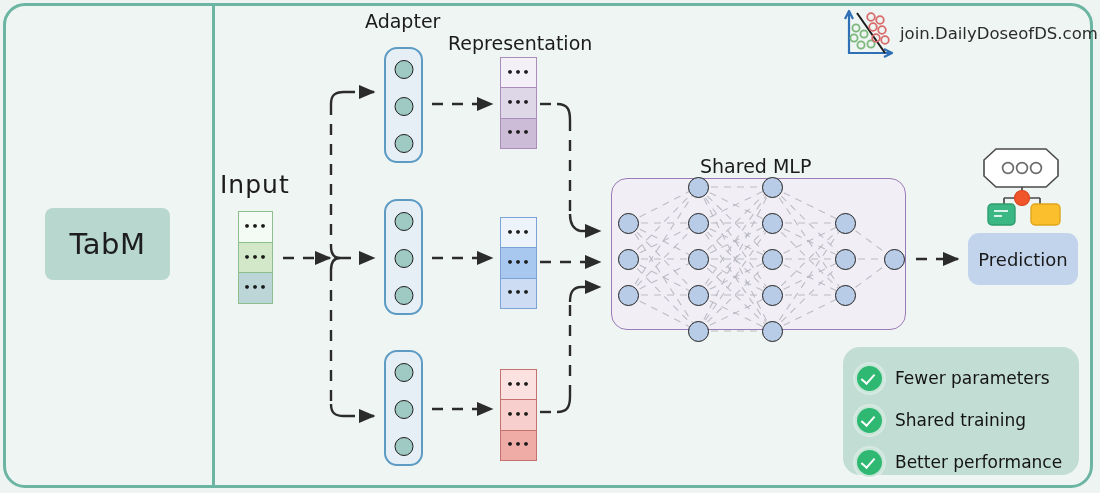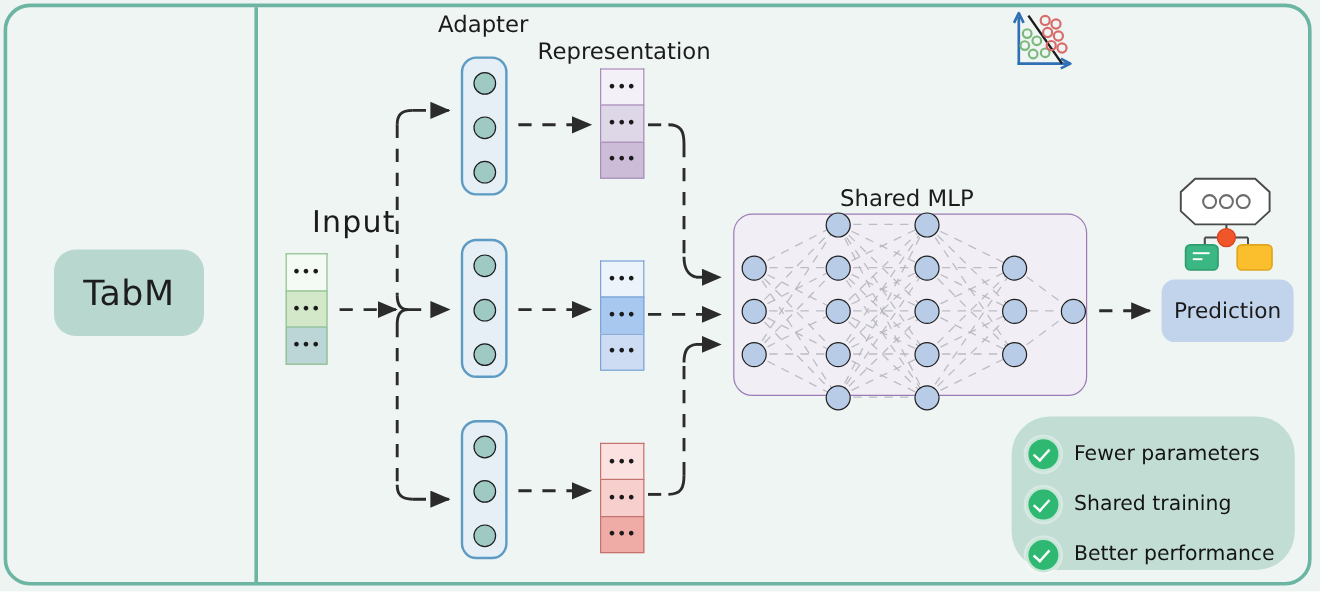--- a/index.html
+++ b/index.html
@@ -12,30 +12,30 @@
     position:absolute;left:3px;top:3px;width:1090px;height:485px;
     border:3px solid #6db5a3;border-radius:22px;background:#eff5f3;
     box-sizing:border-box;
   }
   .divider{
     position:absolute;left:212px;top:6px;width:3px;height:479px;
     background:#6db5a3;
   }
   .brand-label{
     position:absolute;left:45px;top:208px;width:125px;height:72px;
-    background:#b7d7cf;border-radius:18px;
+    background:#b7d7cf;border-radius:8px;
     display:flex;align-items:center;justify-content:center;
     font-family:"DejaVu Sans",sans-serif;
     font-size:29px;color:#1d1d1d;letter-spacing:.5px;
   }
   .hdr{
     position:absolute;font-size:19px;color:#1b1b1b;
     font-family:"DejaVu Sans",sans-serif;white-space:nowrap;
   }
-  .input-title{left:220px;top:170px;font-size:25px;letter-spacing:1px;margin-left:40px;}
+  .input-title{left:220px;top:170px;font-size:25px;letter-spacing:1px;}
   .adapter-title{left:365px;top:10px;}
   .repr-title{left:448px;top:32px;}
   .mlp-title{left:700px;top:155px;}
 
   
   .stack{position:absolute;display:flex;flex-direction:column;box-sizing:border-box;}
   .stack .cell{
     flex:1 1 0;display:flex;align-items:center;justify-content:center;
     box-sizing:border-box;font-size:11px;line-height:6px;color:#1a1a1a;
     letter-spacing:1px;font-weight:700;
@@ -89,21 +89,21 @@
   .prediction{
     position:absolute;left:968px;top:233px;width:110px;height:52px;
     background:#c2d4ec;border-radius:11px;
     display:flex;align-items:center;justify-content:center;
     font-size:18px;color:#1a1a1a;font-family:"DejaVu Sans",sans-serif;
   }
 
   
   .benefits{
     position:absolute;left:843px;top:347px;width:236px;height:128px;
-    background:#c2ddd3;border-radius:32px;box-sizing:border-box;
+    background:#c2ddd3;border-radius:17px;box-sizing:border-box;
     padding:10px 0 0 12px;
   }
   .benefit-row{display:flex;align-items:center;height:42px;}
   .benefit-row .tick{
     width:25px;height:25px;border-radius:50%;background:#2eb872;
     border:2px solid #c8e6d8;flex:0 0 auto;position:relative;
     box-shadow:0 0 0 2px rgba(255,255,255,.35);
   }
   .benefit-row .tick::after{
     content:"";position:absolute;left:7px;top:5px;width:6px;height:11px;
@@ -354,14 +354,15 @@
       <circle cx="24" cy="26" r="3.6" fill="none" stroke="#7cb87c" stroke-width="1.8"></circle>
       <circle cx="21" cy="37" r="3.6" fill="none" stroke="#7cb87c" stroke-width="1.8"></circle>
       <circle cx="31" cy="36" r="3.6" fill="none" stroke="#7cb87c" stroke-width="1.8"></circle>
       <circle cx="31" cy="9" r="3.8" fill="none" stroke="#d96a6a" stroke-width="1.8"></circle>
       <circle cx="40" cy="12" r="3.8" fill="none" stroke="#d96a6a" stroke-width="1.8"></circle>
       <circle cx="33" cy="19" r="3.8" fill="none" stroke="#d96a6a" stroke-width="1.8"></circle>
       <circle cx="42" cy="22" r="3.8" fill="none" stroke="#d96a6a" stroke-width="1.8"></circle>
       <circle cx="36" cy="30" r="3.8" fill="none" stroke="#d96a6a" stroke-width="1.8"></circle>
       <circle cx="45" cy="32" r="3.8" fill="none" stroke="#d96a6a" stroke-width="1.8"></circle>
     </svg>
+    <span class="wm-text">join.DailyDoseofDS.com</span>
   </div>
 </div>
 
 </body></html>

